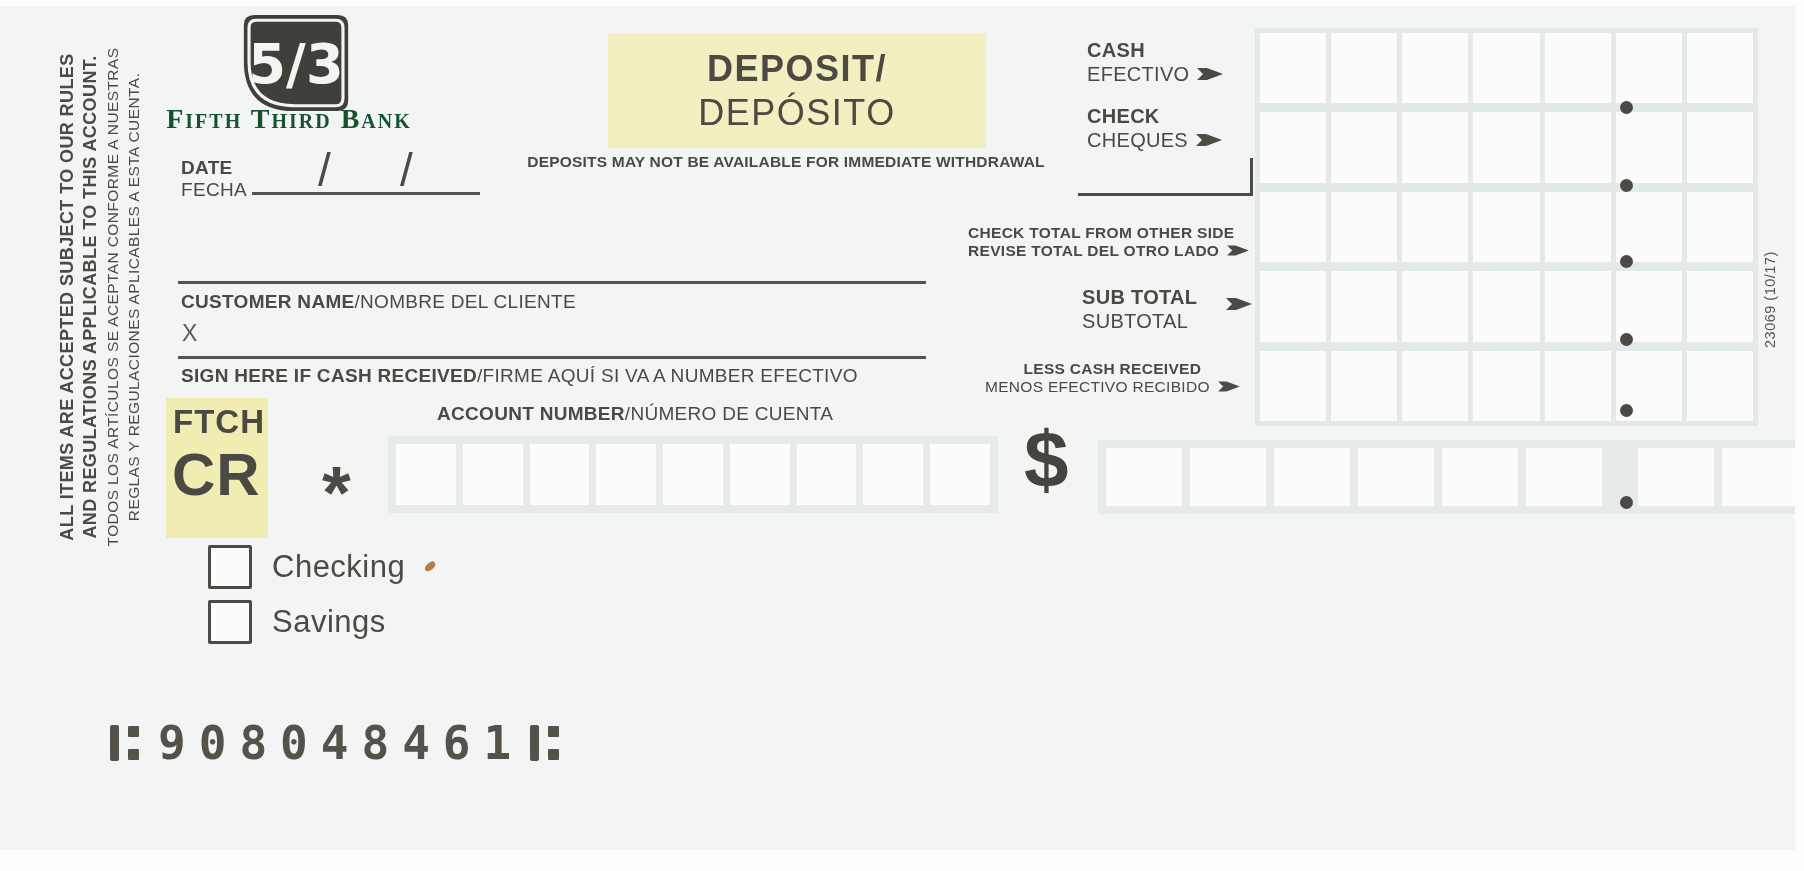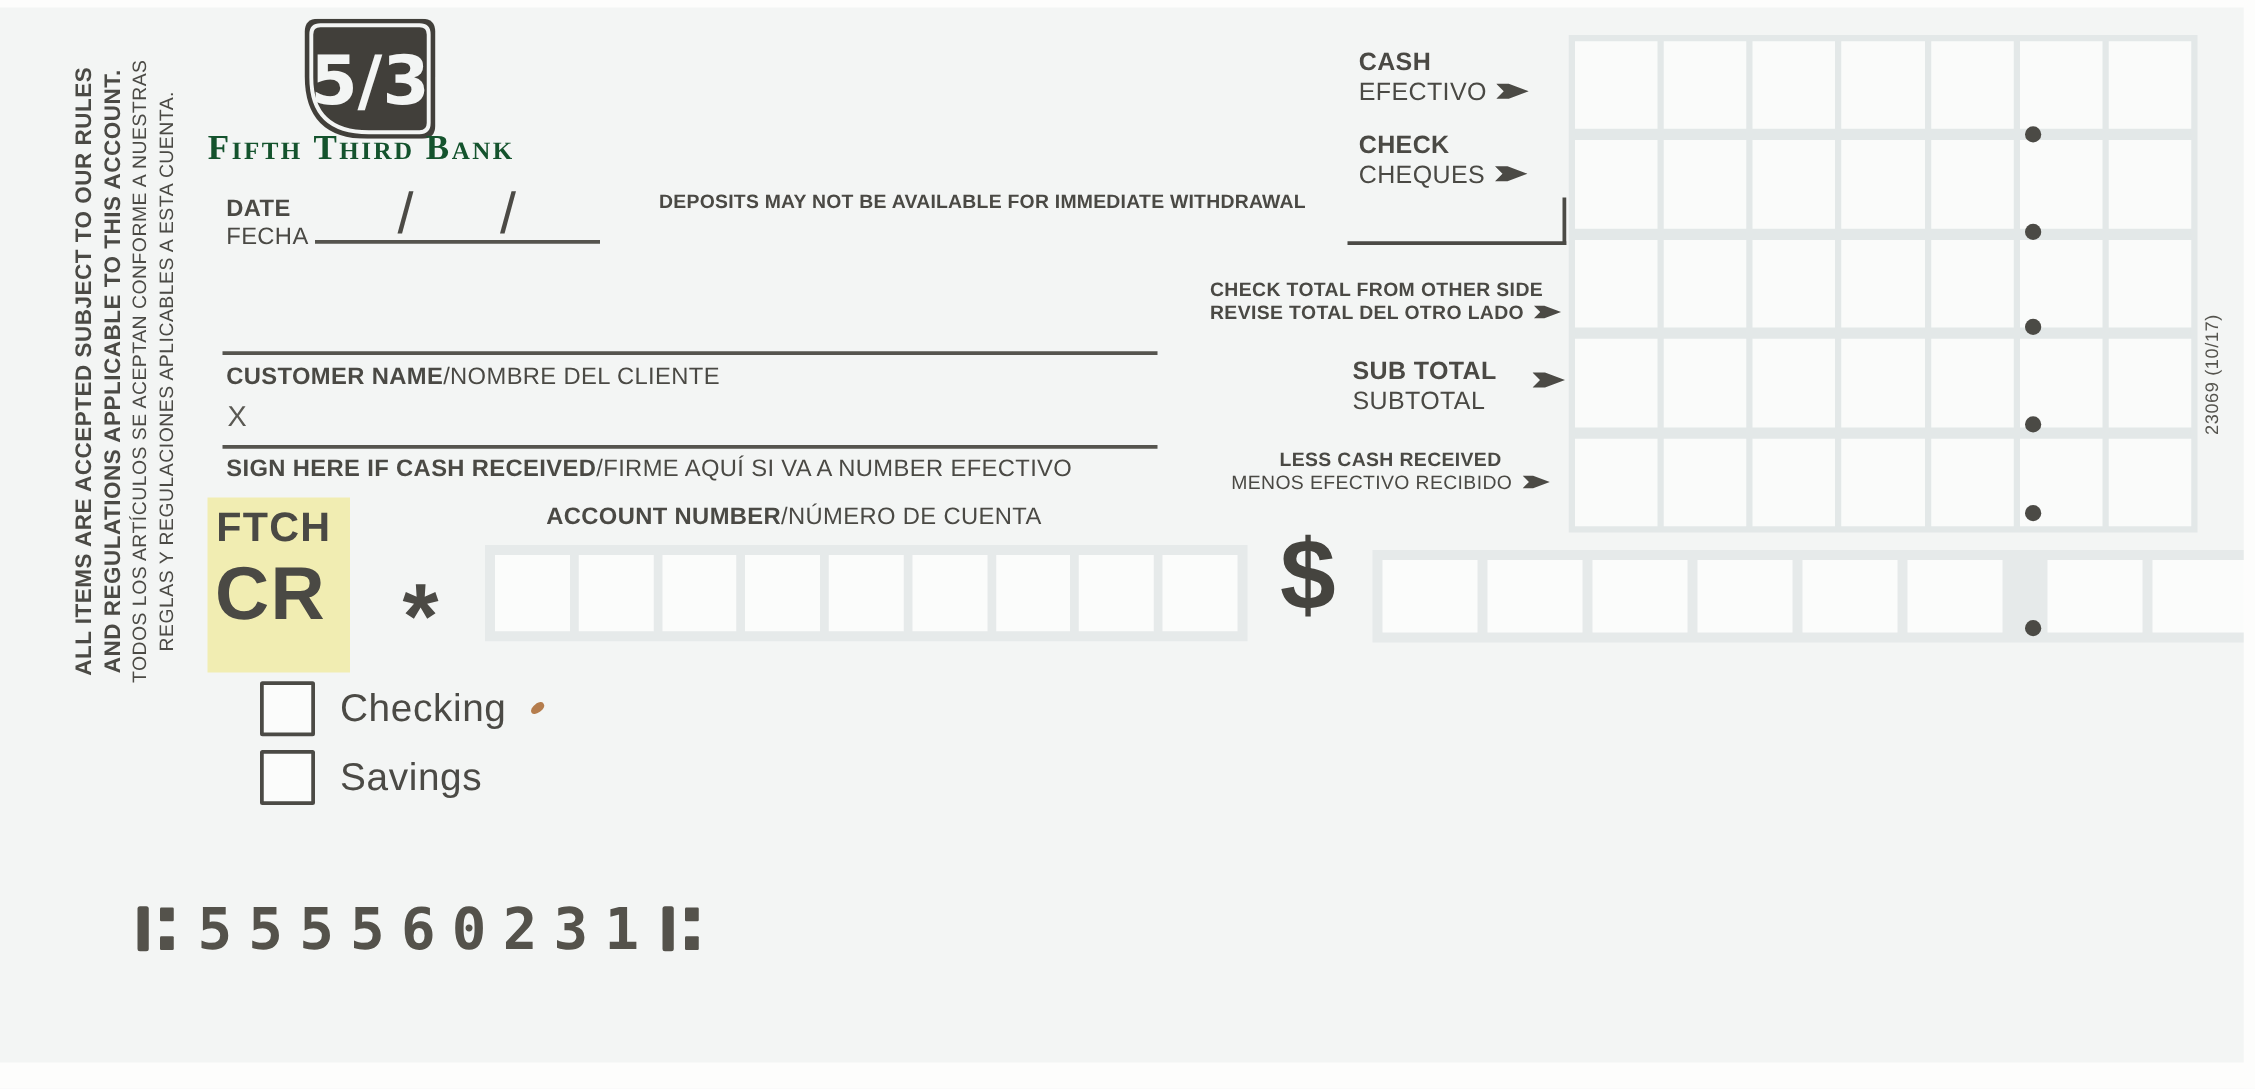--- a/index.html
+++ b/index.html
@@ -59,21 +59,21 @@
   .bracket-v{position:absolute;left:1250px;top:158px;width:3px;height:38px;background:#4b4a45;}
   .bracket-h{position:absolute;left:1078px;top:193px;width:175px;height:3px;background:#4b4a45;}
 
   .cust-rule{left:178px;top:281px;width:748px;}
   .customer-label{position:absolute;left:181px;top:291px;}
   .x-mark{position:absolute;left:182px;top:320px;font-size:23px;color:#5a5953;}
   .sign-rule{left:178px;top:356px;width:748px;}
   .sign-label{position:absolute;left:181px;top:365px;}
 
   .ftch-box{
-    position:absolute;left:166px;top:398px;width:114px;height:140px;
+    position:absolute;left:166px;top:398px;width:102px;height:140px;
     background:#f1edb2;padding-top:4px;box-sizing:border-box;text-align:left;
   }
   .ftch-box .l1{font-size:33px;font-weight:bold;letter-spacing:1px;margin-left:7px;line-height:40px;}
   .ftch-box .l2{font-size:60px;font-weight:bold;margin-left:6px;line-height:66px;letter-spacing:1px;}
   .asterisk{position:absolute;left:322px;top:450px;font-size:74px;font-weight:bold;color:#4b4a45;}
 
   .account-label{position:absolute;left:437px;top:403px;}
   .band{
     position:absolute;background:#e6eaea;display:flex;box-sizing:border-box;
   }
@@ -141,20 +141,24 @@
 
   <div class="logo">
     <svg width="106" height="96" viewBox="0 0 100 92">
       <path d="M10,0 H90 Q100,0 100,10 V82 Q100,92 90,92 H48 Q0,92 0,44 V10 Q0,0 10,0 Z" fill="#413f3a"></path>
       <path d="M12,5 H88 Q95,5 95,12 V80 Q95,87 88,87 H49 Q5,87 5,45 V12 Q5,5 12,5 Z" fill="none" stroke="#f3f5f4" stroke-width="3"></path>
       <text x="50" y="65" text-anchor="middle" font-family="DejaVu Sans, sans-serif" font-size="52" font-weight="bold" fill="#f3f5f4">5/3</text>
     </svg>
   </div>
   <div class="wordmark">Fifth Third Bank</div>
 
+  <div class="title-box">
+    <div class="l1">DEPOSIT/</div>
+    <div class="l2">DEPÓSITO</div>
+  </div>
 
   <div class="date-block lbl19">
     <div class="b">DATE</div>
     <div>FECHA</div>
   </div>
   <div class="rule date-rule"></div>
   <div class="slash s1">/</div>
   <div class="slash s2">/</div>
 
   <div class="disclaimer">
@@ -291,21 +295,21 @@
     <div class="txt">Savings</div>
   </div>
   <div class="speck"></div>
 
   <div class="micr">
     <span class="transit">
         <span class="bar"></span>
         <span class="sq-t"></span>
         <span class="sq-b"></span>
       </span>
-    <span class="micr-digits">555560231</span>
+    <span class="micr-digits">908048461</span>
     <span class="transit">
         <span class="bar"></span>
         <span class="sq-t"></span>
         <span class="sq-b"></span>
       </span>
   </div>
 
   <div class="form-number">23069 (10/17)</div>
 
   <div class="edge top"></div>

